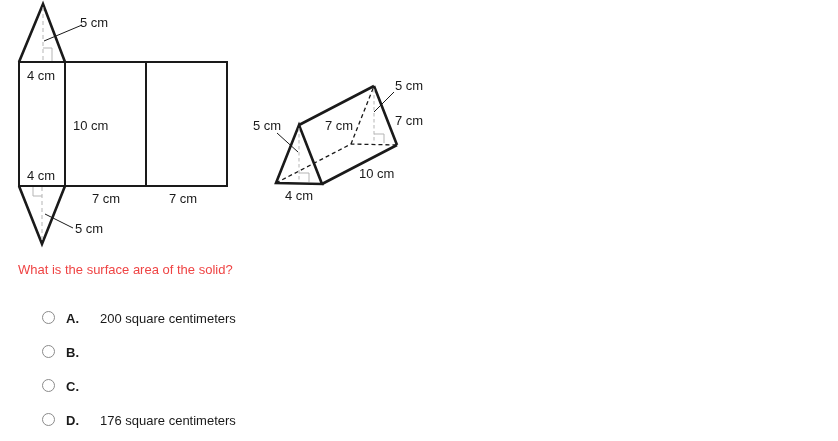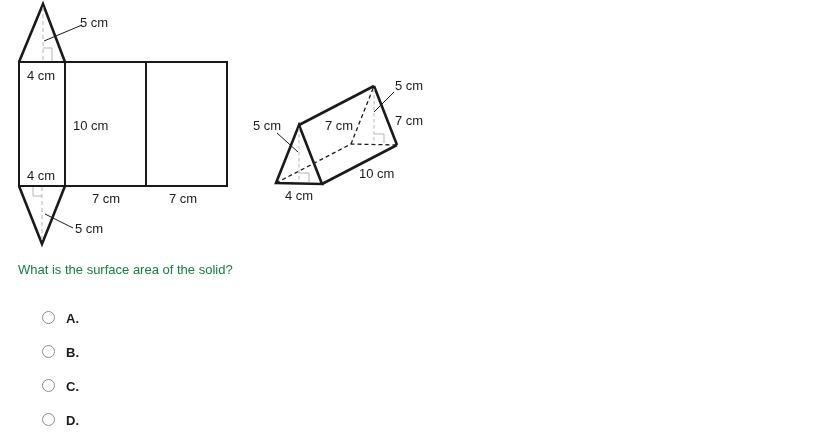--- a/index.html
+++ b/index.html
@@ -26,21 +26,21 @@
     line-height: 13px;
     color: #1a1a1a;
     white-space: nowrap;
     text-align: center;
   }
   .question {
     position: absolute;
     left: 18px;
     top: 262px;
     font-size: 13px;
-    color: #15803d;
+    color: #ef4444;
   }
   .options {
     position: absolute;
     left: 42px;
     top: 301px;
     width: 400px;
   }
   .option-row {
     position: relative;
     height: 34px;
@@ -129,31 +129,33 @@
   <span class="dim-label" style="left:359px; top:167px;">10 cm</span>
   <span class="dim-label" style="left:285px; top:189px;">4 cm</span>
 
   <div class="question">What is the surface area of the solid?</div>
 
   <div class="options">
 
     <div class="option-row">
       <span class="radio"></span>
       <span class="opt-letter">A.</span>
+      <span class="opt-text">200 square centimeters</span>
     </div>
 
     <div class="option-row">
       <span class="radio"></span>
       <span class="opt-letter">B.</span>
     </div>
 
     <div class="option-row">
       <span class="radio"></span>
       <span class="opt-letter">C.</span>
     </div>
 
     <div class="option-row">
       <span class="radio"></span>
       <span class="opt-letter">D.</span>
+      <span class="opt-text">176 square centimeters</span>
     </div>
 
   </div>
 </div>
 
 </body></html>

